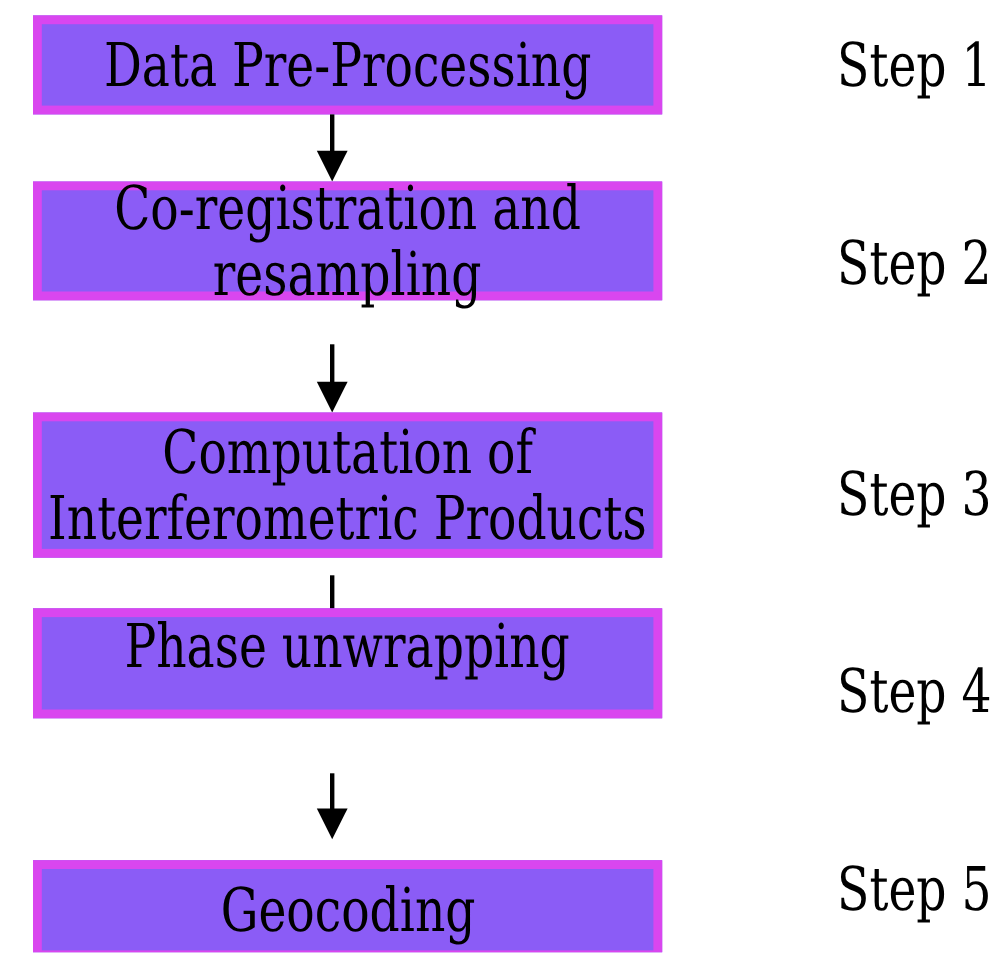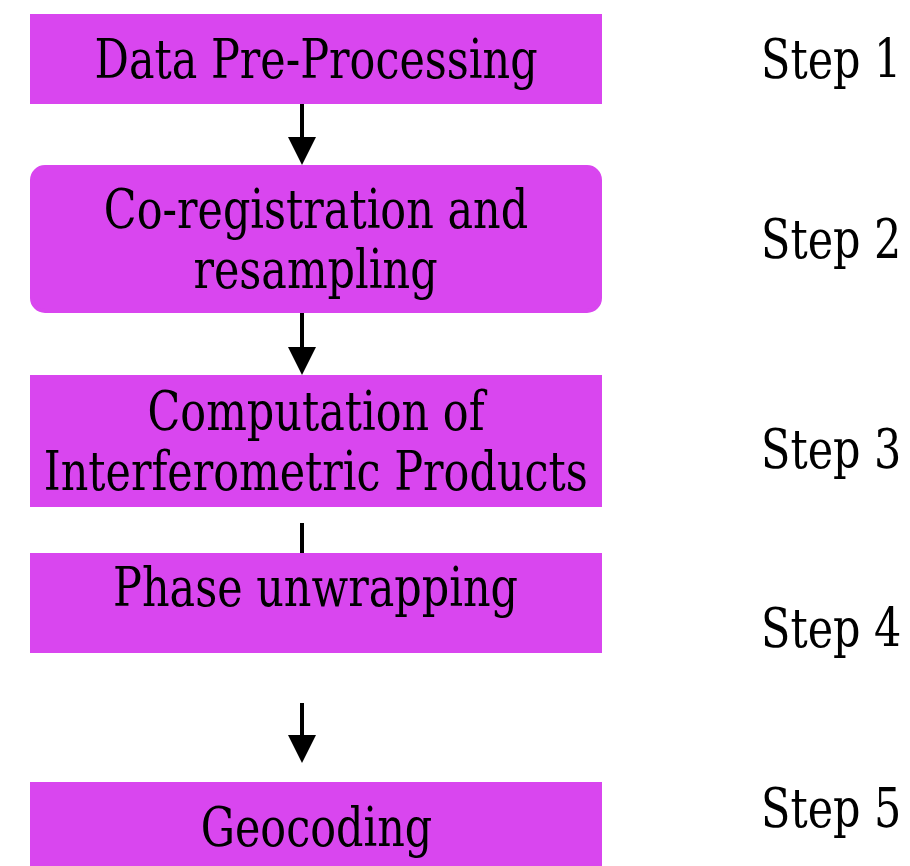--- a/index.html
+++ b/index.html
@@ -14,31 +14,31 @@
     background: #ffffff;
     overflow: hidden;
     font-family: "DejaVu Serif", serif;
     color: #000000;
   }
   
   .box {
     position: absolute;
     left: 30px;
     width: 572px;
-    border: 4px solid #d946ef;
+    border: 8px solid #d946ef;
     box-sizing: border-box;
-    background: #d946ef;
+    background: #8b5cf6;
     display: flex;
     flex-direction: column;
     align-items: center;
     justify-content: center;
     text-align: center;
   }
   .box1 { top: 14px;  height: 90px;  }
-  .box2 { top: 165px; height: 148px; border-radius: 15px; }
+  .box2 { top: 165px; height: 108px; }
   .box3 { top: 375px; height: 132px; text-align: right; }
   .box4 { top: 553px; height: 100px; }
   .box5 { top: 782px; height: 90px;  }
   .box-line {
     font-size: 55px;
     line-height: 60px;
     white-space: nowrap;
     transform: scaleX(0.78);
     transform-origin: 50% 50%;
   }

